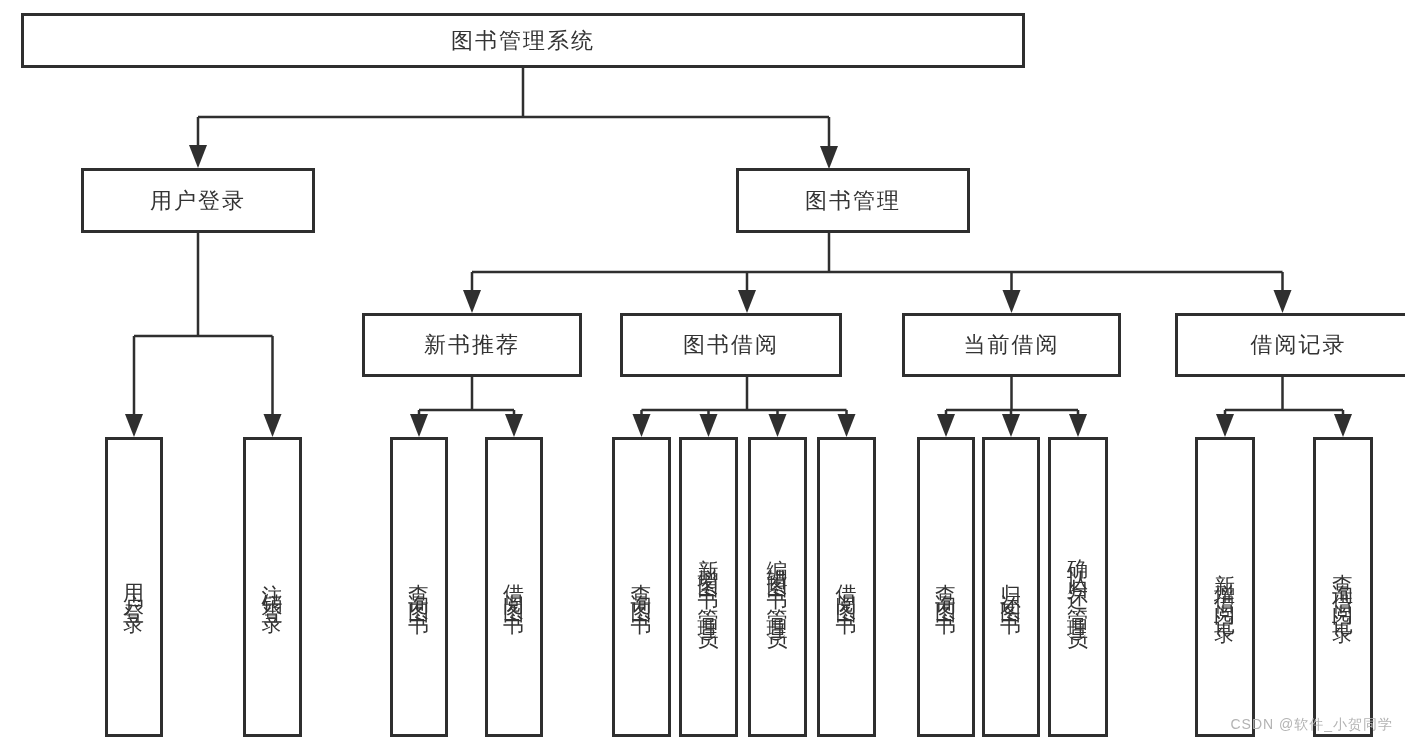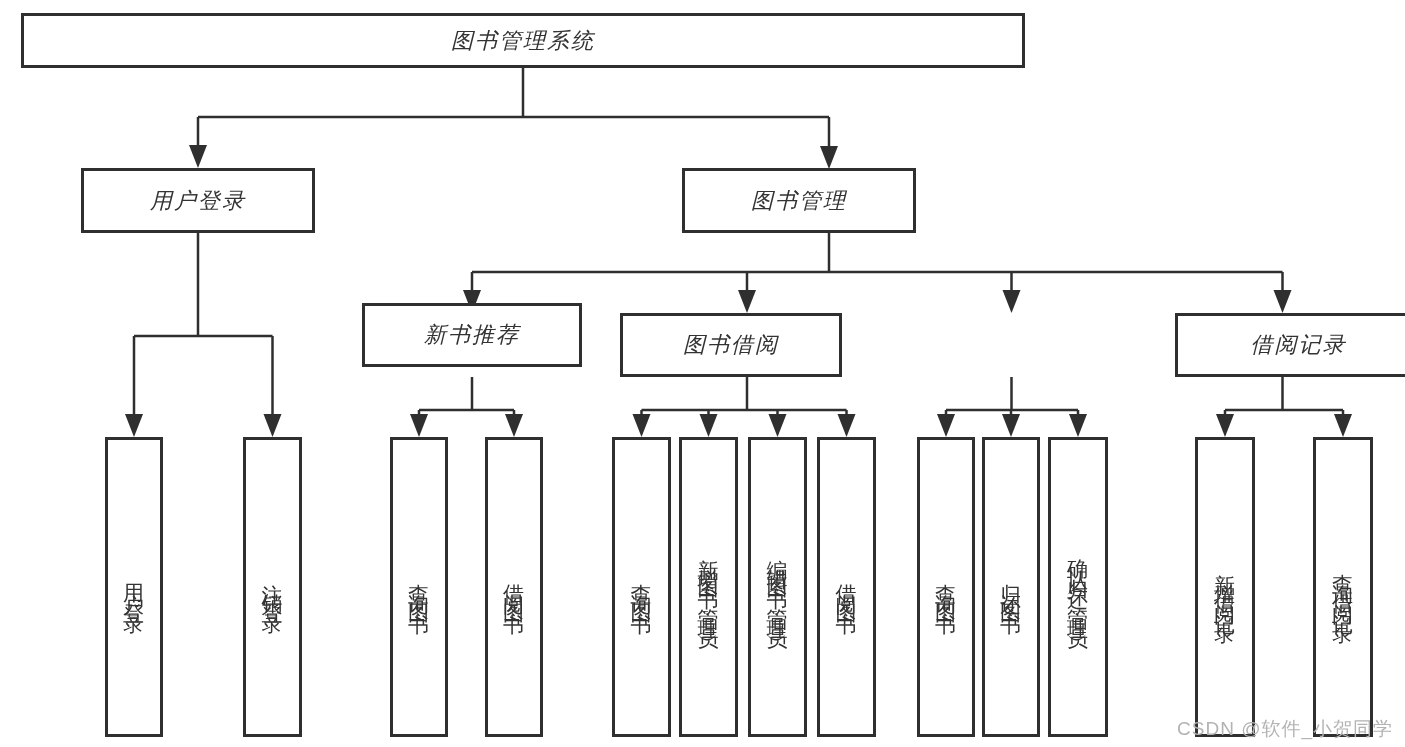--- a/index.html
+++ b/index.html
@@ -26,34 +26,33 @@
     display: flex;
     align-items: center;
     justify-content: center;
     color: #333333;
   }
   .node.hnode span {
     font-size: 22px;
     letter-spacing: 2px;
     line-height: 1;
     white-space: nowrap;
-    font-style: italic;
   }
   .node.leaf span {
     writing-mode: vertical-rl;
     text-orientation: mixed;
     font-size: 21px;
     letter-spacing: 10px;
     line-height: 1;
   }
   .watermark {
     position: absolute;
     top: 716px;
     right: 12px;
-    font-size: 19px;
+    font-size: 14px;
     color: #b3b3b3;
     letter-spacing: 1px;
     white-space: nowrap;
     z-index: 5;
   }
 </style>
 </head>
 <body>
 
 <div class="stage">
@@ -98,29 +97,32 @@
     </g>
   </svg>
 
   <div class="node hnode" style="left:21px;top:13px;width:1004px;height:55px">
     <span>图书管理系统</span>
   </div>
 
   <div class="node hnode" style="left:81px;top:168px;width:234px;height:65px">
     <span>用户登录</span>
   </div>
-  <div class="node hnode" style="left:682px;top:168px;width:234px;height:65px">
+  <div class="node hnode" style="left:736px;top:168px;width:234px;height:65px">
     <span>图书管理</span>
   </div>
 
-  <div class="node hnode" style="left:362px;top:303px;width:220px;height:64px">
+  <div class="node hnode" style="left:362px;top:313px;width:220px;height:64px">
     <span>新书推荐</span>
   </div>
   <div class="node hnode" style="left:620px;top:313px;width:222px;height:64px">
     <span>图书借阅</span>
+  </div>
+  <div class="node hnode" style="left:902px;top:313px;width:219px;height:64px">
+    <span>当前借阅</span>
   </div>
   <div class="node hnode" style="left:1175px;top:313px;width:247px;height:64px">
     <span>借阅记录</span>
   </div>
 
   <div class="node leaf" style="left:105px;top:437px;width:58px;height:300px">
     <span>用户登录</span>
   </div>
   <div class="node leaf" style="left:243px;top:437px;width:59px;height:300px">
     <span>注销登录</span>

